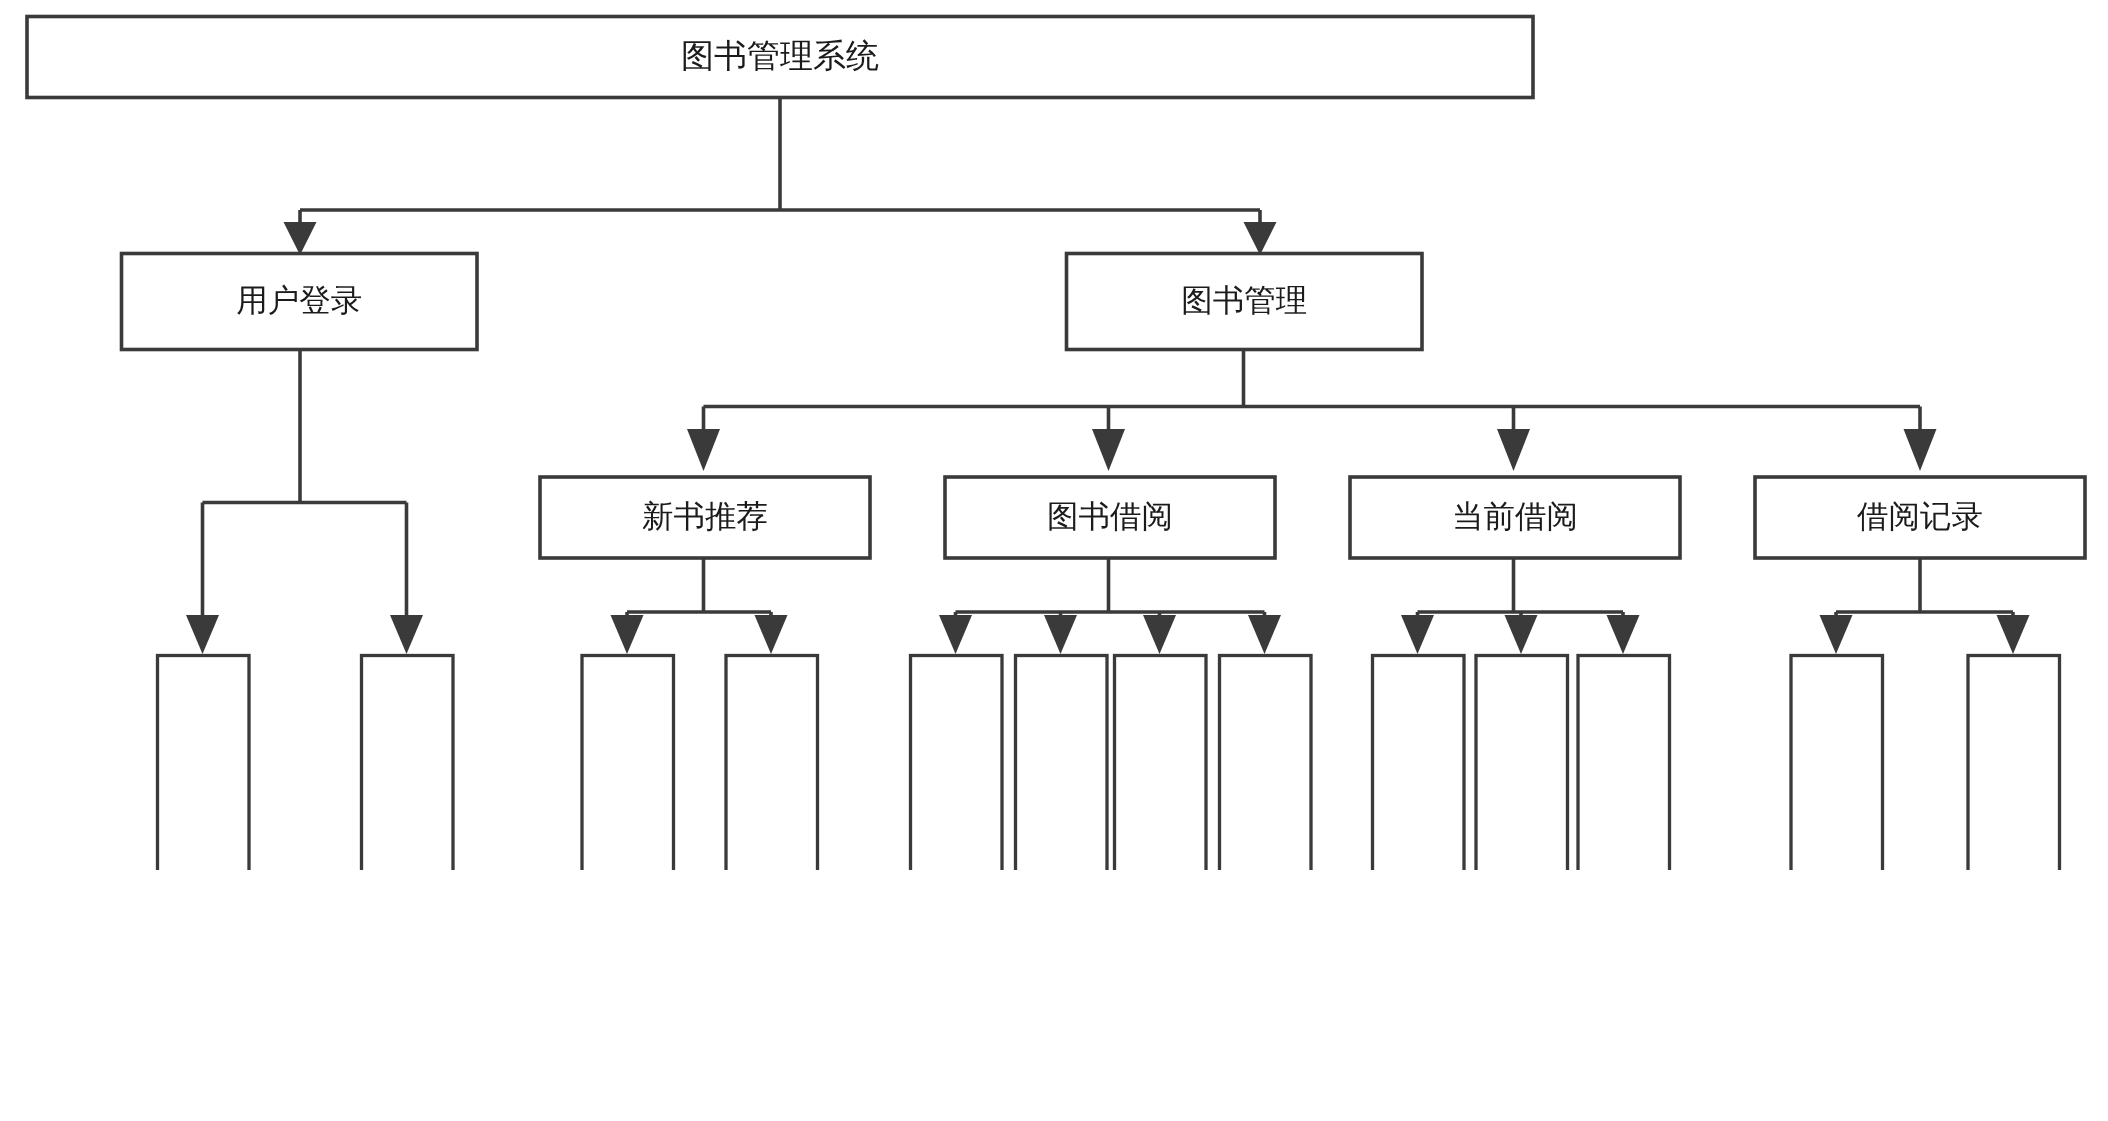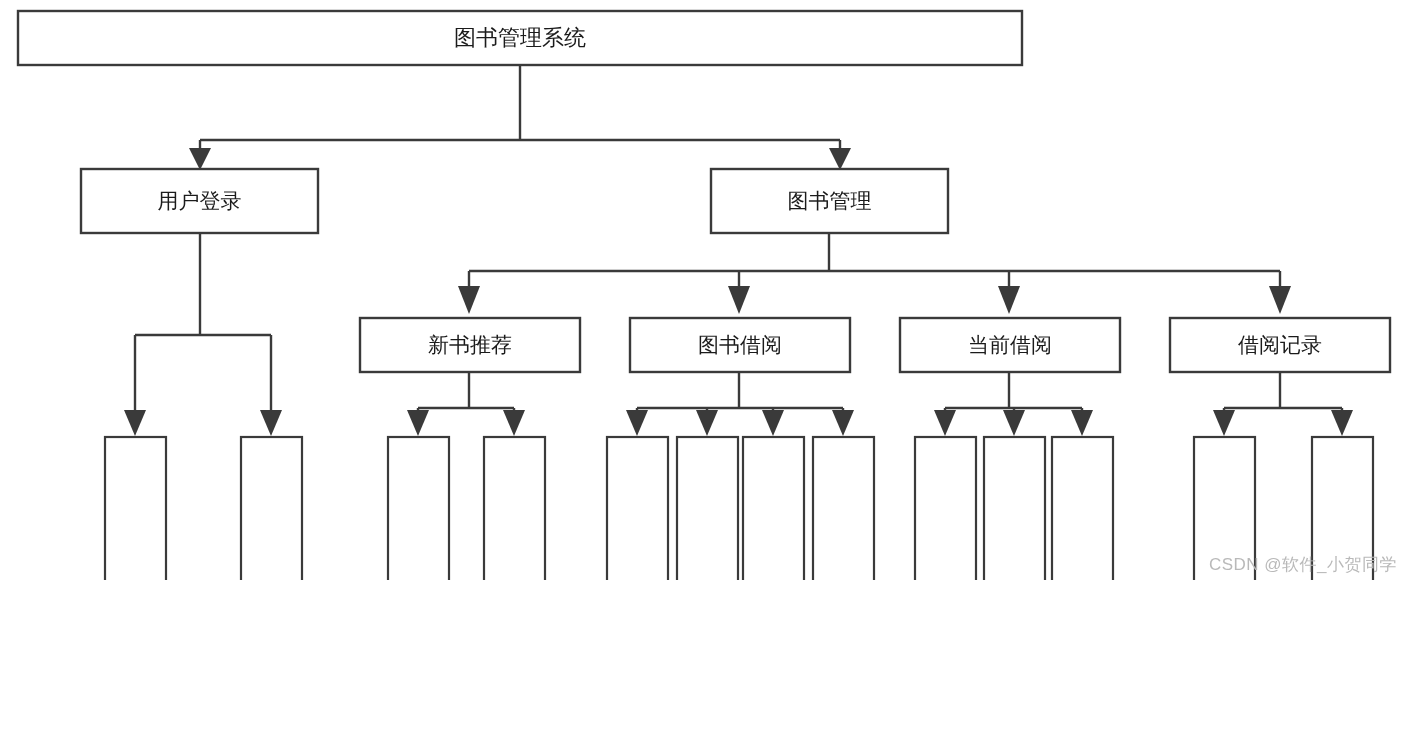--- a/index.html
+++ b/index.html
@@ -214,15 +214,14 @@
   <div class="vlabel" style="left:743px; top:437px; width:61px; height:296px; align-items:flex-start; padding-top:6px; box-sizing:border-box;">编辑图书（管理员）</div>
   <div class="vlabel" style="left:813px; top:437px; width:61px; height:296px;">借阅图书</div>
 
   <div class="vlabel" style="left:915px; top:437px; width:61px; height:296px;">查询图书</div>
   <div class="vlabel" style="left:984px; top:437px; width:61px; height:296px;">归还图书</div>
   <div class="vlabel" style="left:1052px; top:437px; width:61px; height:296px; align-items:flex-start; padding-top:6px; box-sizing:border-box;">确认归还（管理员）</div>
 
   <div class="vlabel" style="left:1194px; top:437px; width:61px; height:296px;">新增借阅记录</div>
   <div class="vlabel" style="left:1312px; top:437px; width:61px; height:296px;">查询借阅记录</div>
 
-  <div class="watermark">CSDN @软件_小贺同学</div>
 
 </div>
 
 </body></html>

